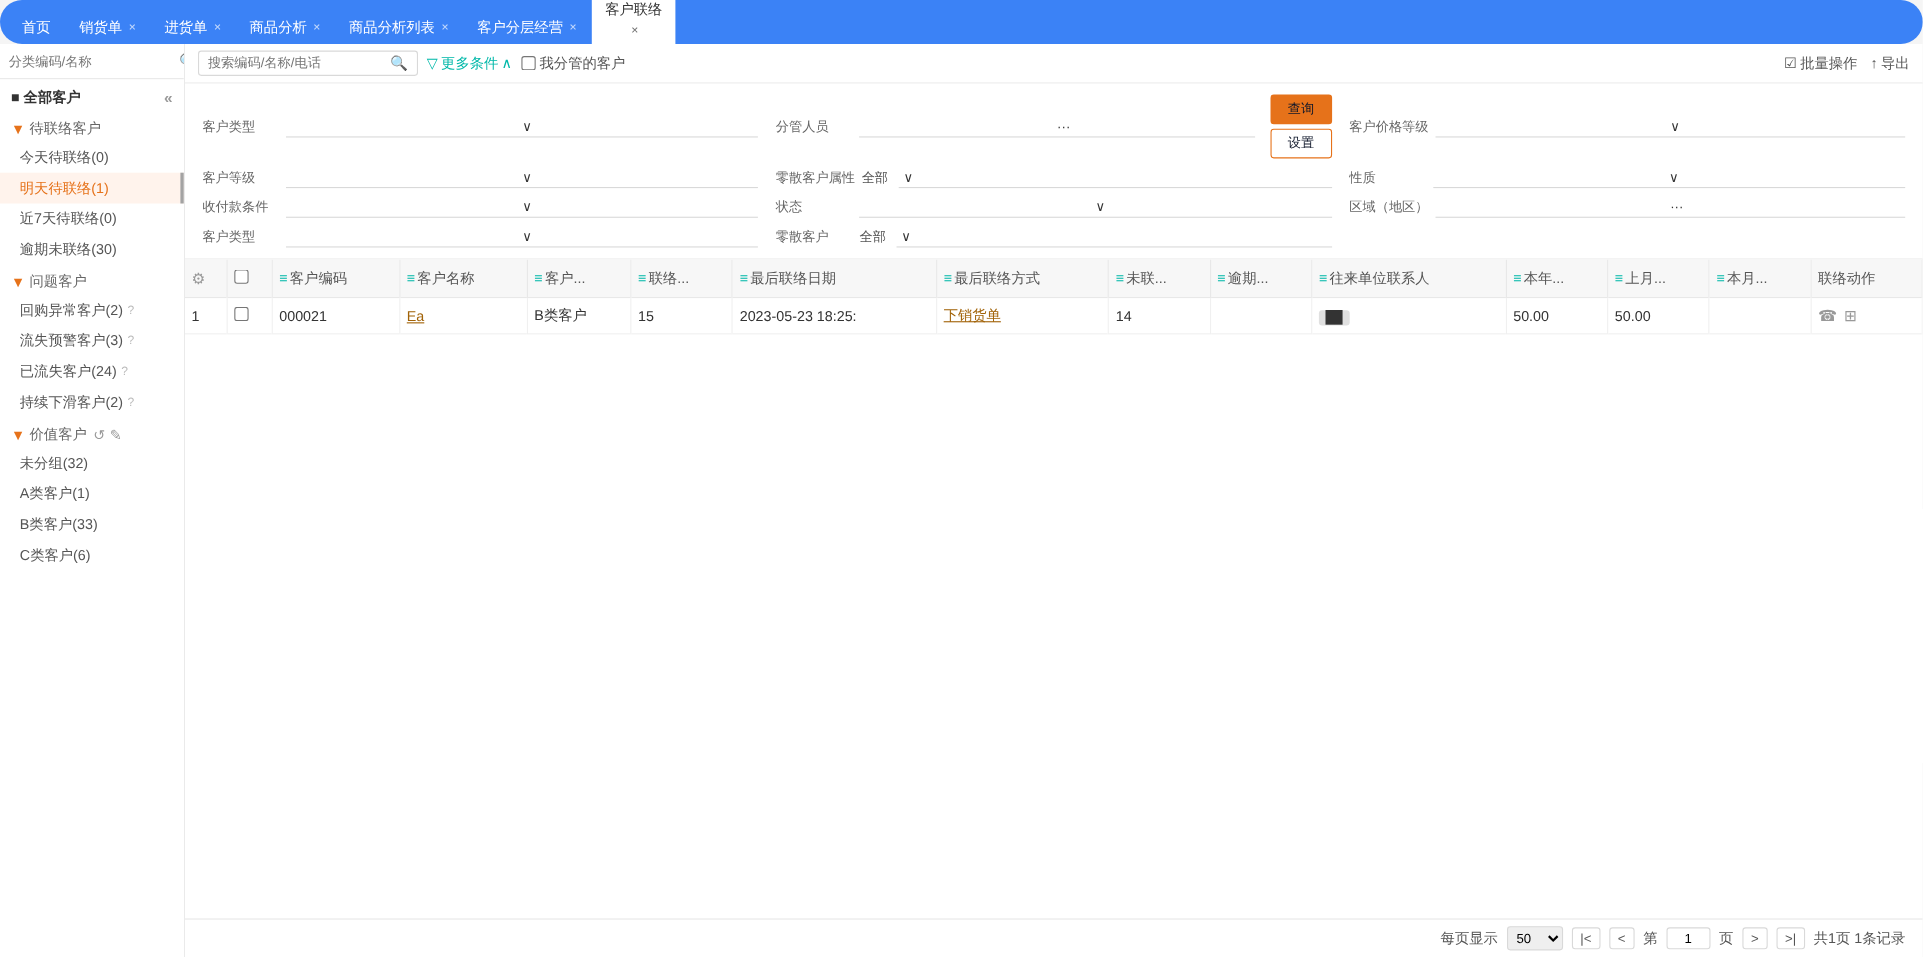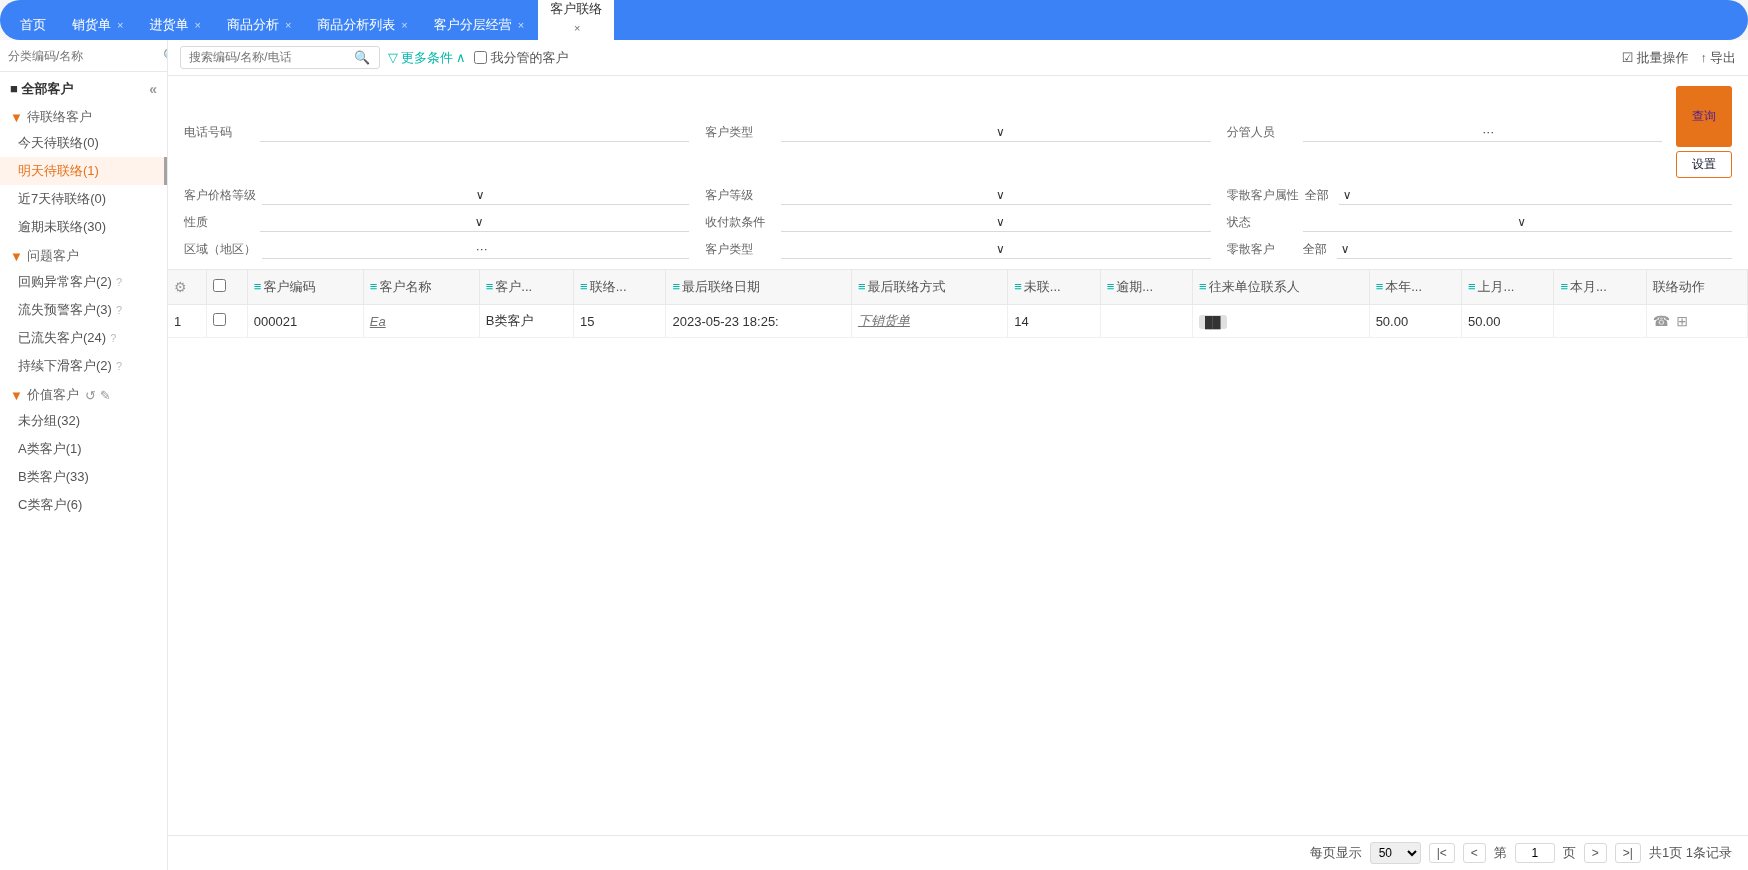--- a/index.html
+++ b/index.html
@@ -207,23 +207,23 @@
       display: flex;
       align-items: center;
       border-bottom: 1px solid #d9d9d9;
       padding: 2px 4px;
     }
     .filter-select-wrapper span { flex: 1; color: #333; font-size: 12px; }
     .chevron-down { color: #999; font-size: 10px; }
     .filter-ellipsis { color: #999; font-size: 12px; }
     .btn-query {
       background: #e6721a;
-      color: #4c1d95;
+      color: #0f172a;
       border: none;
-      padding: 22px 16px;
+      padding: 5px 16px;
       border-radius: 3px;
       cursor: pointer;
       font-size: 12px;
     }
     .btn-setting {
       background: #fff;
       color: #0f172a;
       border: 1px solid #e6721a;
       padding: 4px 14px;
       border-radius: 3px;
@@ -262,21 +262,21 @@
     }
     tbody tr {
       border-bottom: 1px solid #f0f0f0;
     }
     tbody td {
       padding: 7px 6px;
       color: #333;
       white-space: nowrap;
       border-right: 1px solid #f0f0f0;
     }
-    .link-text { color: #737373; text-decoration: underline; cursor: pointer; font-style: italic; }
+    .link-text { color: #a16207; text-decoration: underline; cursor: pointer; }
     .settings-icon-cell { color: #999; font-size: 14px; cursor: pointer; }
     .action-icons { display: flex; gap: 6px; align-items: center; }
     .action-icon { color: #999; cursor: pointer; font-size: 14px; }
 
     
     .bottom-bar {
       background: #fff;
       border-top: 1px solid #e8e8e8;
       padding: 6px 16px;
       display: flex;
@@ -438,24 +438,20 @@
         </div>
         <div class="export-btn">
           <span>↑</span>
           <span>导出</span>
         </div>
       </div>
     </div>
 
     <div class="adv-filter">
 
-      <div class="filter-row">
-        <span class="filter-label">电话号码</span>
-        <input class="filter-input" type="text" style="">
-      </div>
       <div class="filter-row">
         <span class="filter-label">客户类型</span>
         <div class="filter-select-wrapper">
           <span></span>
           <span class="chevron-down">∨</span>
         </div>
       </div>
       <div class="filter-row">
         <span class="filter-label">分管人员</span>
         <div class="filter-select-wrapper">

